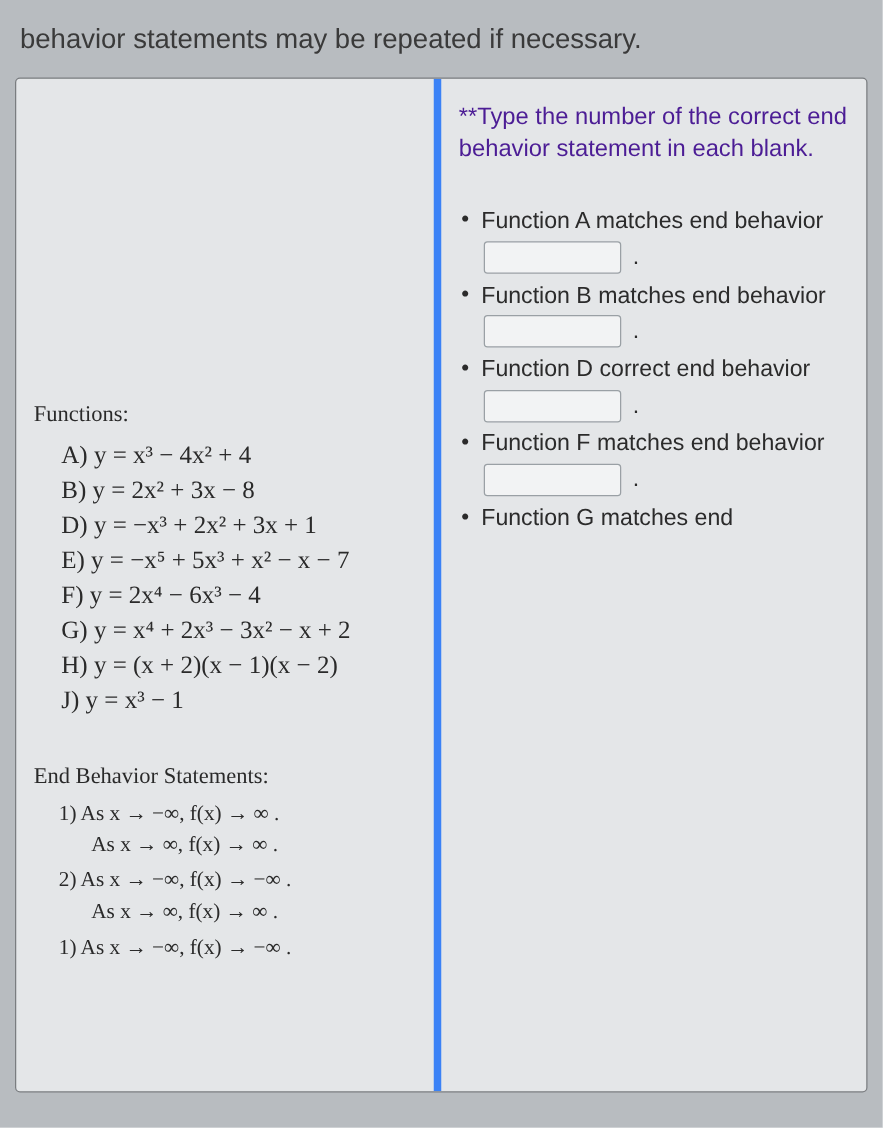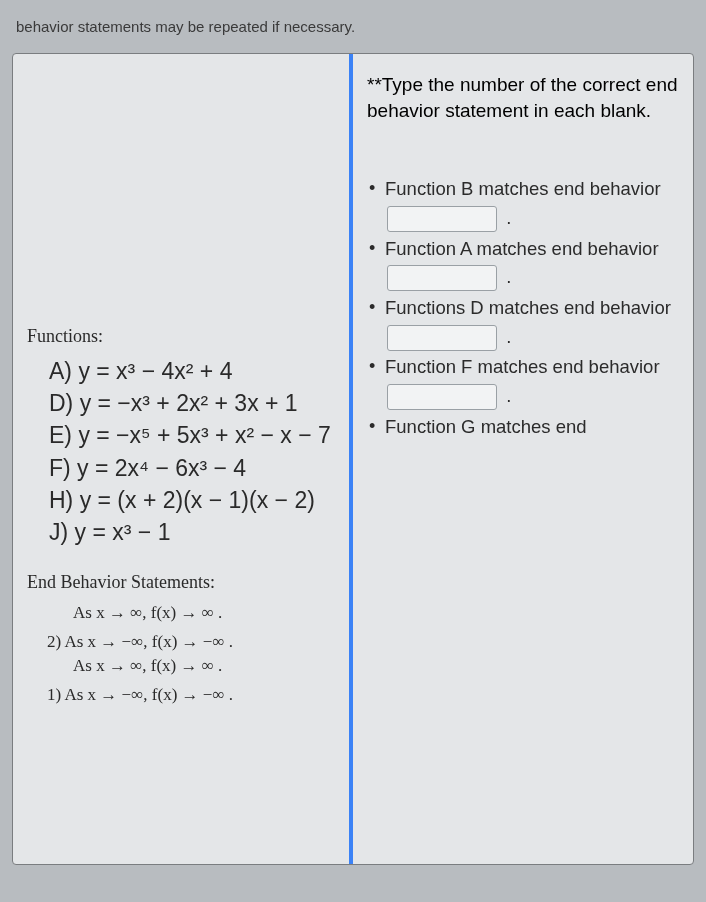--- a/index.html
+++ b/index.html
@@ -5,73 +5,73 @@
   * { box-sizing: border-box; margin: 0; padding: 0; }
   body {
     font-family: Georgia, 'Times New Roman', serif;
     background: #b8bcc0;
     padding: 12px;
     width: 706px;
     color: #2a2a2a;
   }
   .header-text {
     font-family: -apple-system, Helvetica, Arial, sans-serif;
-    font-size: 15px;
+    font-size: 22px;
     color: #3a3a3a;
     padding: 6px 4px 18px 4px;
   }
   .main-panel {
     background: #e4e6e8;
     border: 1px solid #7a7d80;
     border-radius: 4px;
     display: flex;
     height: 812px;
     overflow: hidden;
   }
   .left-col {
     width: 50%;
-    border-right: 4px solid #3b82f6;
-    padding: 32px 14px;
+    border-right: 6px solid #3b82f6;
+    padding: 18px 14px;
     display: flex;
     flex-direction: column;
   }
   .right-col {
     width: 50%;
     padding: 18px 14px 0 14px;
     display: flex;
     flex-direction: column;
   }
   .spacer-top { height: 240px; }
   .section-label {
     font-family: 'Times New Roman', Times, serif;
     font-size: 18px;
     margin-bottom: 8px;
   }
   .fn-list {
-    font-family: Liberation Sans, sans-serif;
-    font-size: 23px;
+    font-family: Liberation Serif, serif;
+    font-size: 20px;
     line-height: 1.4;
     padding-left: 22px;
-    margin-bottom: 24px;
+    margin-bottom: 36px;
   }
   .fn-list div { white-space: nowrap; }
   .eb-list {
     font-family: 'Times New Roman', Times, serif;
     font-size: 17px;
     line-height: 1.45;
     padding-left: 20px;
   }
   .eb-list .eb-item { margin-bottom: 4px; }
   .eb-list .eb-sub { padding-left: 26px; }
   .instruction {
     font-family: -apple-system, Helvetica, Arial, sans-serif;
     font-size: 19px;
     line-height: 1.35;
-    color: #000000;
-    margin-bottom: 52px;
+    color: #4c1d95;
+    margin-bottom: 30px;
   }
   .answers {
     font-family: -apple-system, Helvetica, Arial, sans-serif;
     font-size: 18.5px;
     color: #2b2b2b;
   }
   .answers ul { list-style: none; }
   .answers li { 
     position: relative; 
     padding-left: 18px; 
@@ -105,59 +105,62 @@
 <div class="header-text">behavior statements may be repeated if necessary.</div>
 
 <div class="main-panel">
 
   <div class="left-col">
     <div class="spacer-top"></div>
 
     <div class="section-label">Functions:</div>
     <div class="fn-list">
       <div>A)  y = x³ − 4x² + 4</div>
+      <div>B)  y = 2x² + 3x − 8</div>
       <div>D)  y = −x³ + 2x² + 3x + 1</div>
       <div>E)  y = −x⁵ + 5x³ + x² − x − 7</div>
       <div>F)  y = 2x⁴ − 6x³ − 4</div>
+      <div>G)  y = x⁴ + 2x³ − 3x² − x + 2</div>
       <div>H)  y = (x + 2)(x − 1)(x − 2)</div>
       <div>J)   y = x³ − 1</div>
     </div>
 
     <div class="section-label">End Behavior Statements:</div>
     <div class="eb-list">
       <div class="eb-item">
+        <div>1)  As x → −∞, f(x) → ∞ .</div>
         <div class="eb-sub">As x → ∞, f(x) → ∞ .</div>
       </div>
       <div class="eb-item">
         <div>2)  As x → −∞, f(x) → −∞ .</div>
         <div class="eb-sub">As x → ∞, f(x) → ∞ .</div>
       </div>
       <div class="eb-item">
         <div>1)  As x → −∞, f(x) → −∞ .</div>
       </div>
     </div>
   </div>
 
   <div class="right-col">
     <div class="instruction">**Type the number of the correct end behavior statement in each blank.</div>
 
     <div class="answers">
       <ul>
         <li>
+          <span>Function A matches end behavior</span>
+          <input class="blank" type="text" style="">
+          <span class="period">.</span>
+        </li>
+        <li>
           <span>Function B matches end behavior</span>
           <input class="blank" type="text" style="">
           <span class="period">.</span>
         </li>
         <li>
-          <span>Function A matches end behavior</span>
-          <input class="blank" type="text" style="">
-          <span class="period">.</span>
-        </li>
-        <li>
-          <span>Functions D matches end behavior</span>
+          <span>Function D correct end behavior</span>
           <input class="blank" type="text" style="">
           <span class="period">.</span>
         </li>
         <li>
           <span>Function F matches end behavior</span>
           <input class="blank" type="text" style="">
           <span class="period">.</span>
         </li>
         <li>
           <span>Function G matches end</span>

